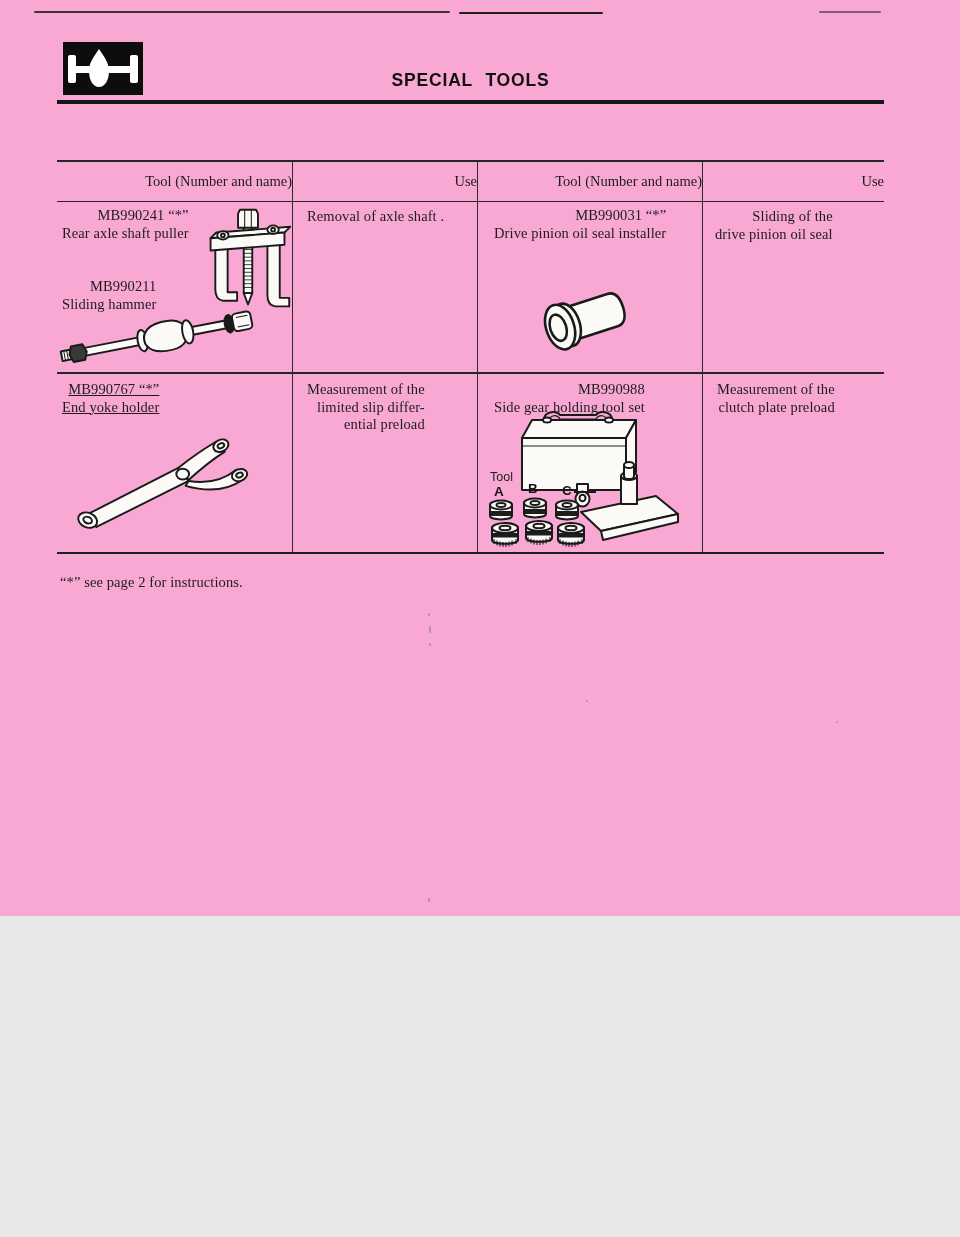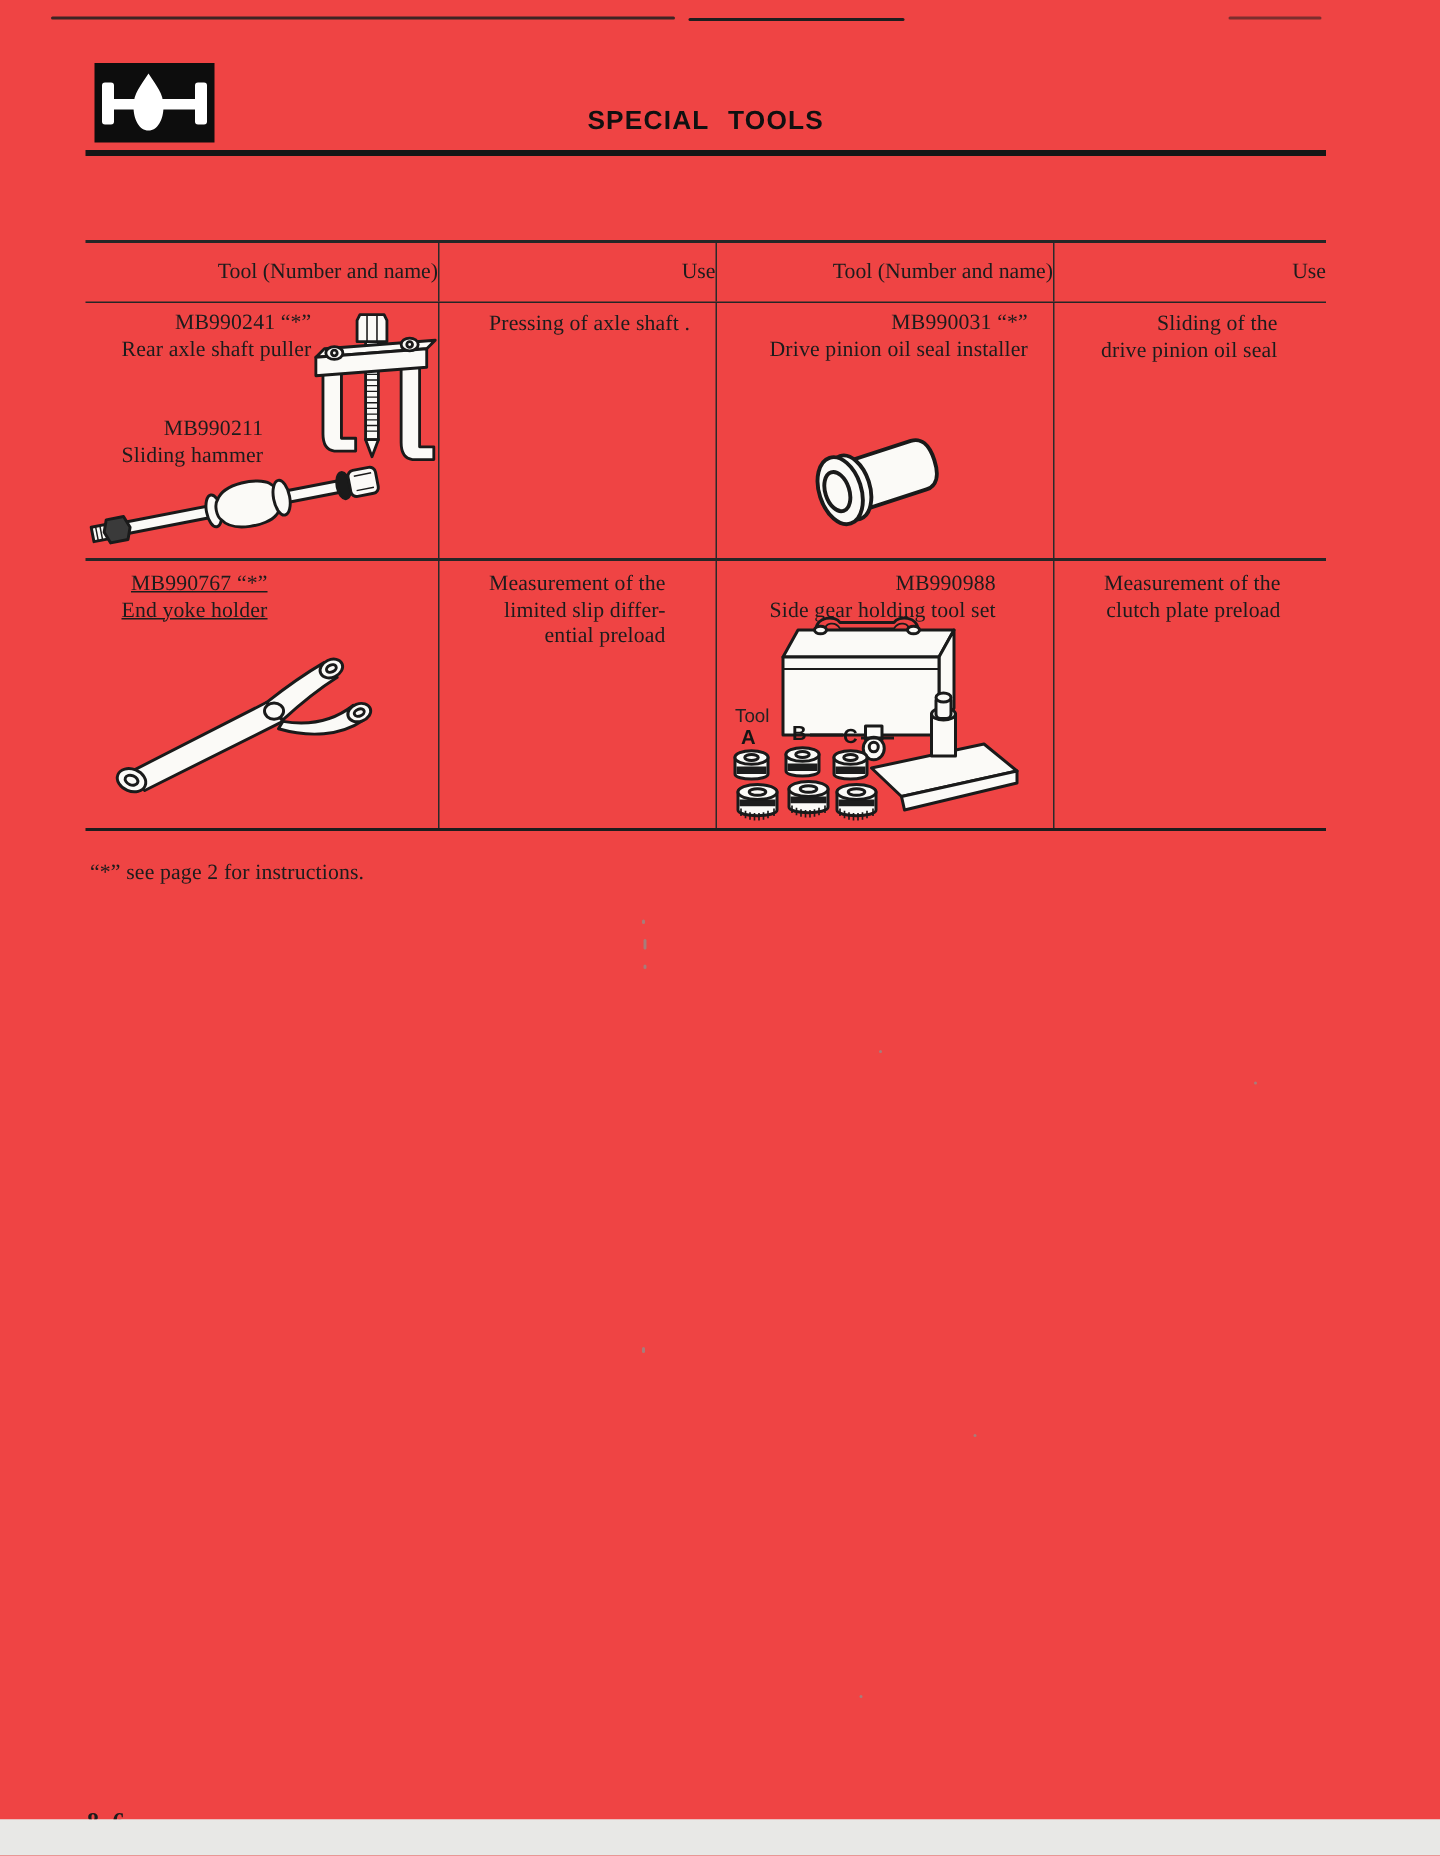--- a/index.html
+++ b/index.html
@@ -1,19 +1,19 @@
 <!DOCTYPE html>
 <html><head>
 <meta charset="utf-8">
 <style>
   * { box-sizing: border-box; margin: 0; padding: 0; }
   body { margin: 0; background: #e8e8e6; }
   .sheet {
-    position: relative; width: 960px; height: 1213px;
-    background: #ef4444; overflow: hidden;
+    position: relative; width: 960px; height: 916px;
+    background: #f9a8d4; overflow: hidden;
     font-family: "Liberation Serif", serif; color: #1c1c1c;
   }
   
   .artifact { position: absolute; background: #1e1e1e; border-radius: 1px; }
   .a1 { left: 34px;  top: 11px; width: 416px; height: 2px; opacity: .85; }
   .a2 { left: 459px; top: 12px; width: 144px; height: 2.4px; }
   .a3 { left: 819px; top: 11px; width: 62px;  height: 1.6px; opacity: .55; }
 
   
   .axle-badge { position: absolute; left: 63px; top: 42px; width: 80px; height: 53px; background: #0d0d0d; }
@@ -29,21 +29,21 @@
   .row { display: grid; grid-template-columns: 236px 185px 225px 181px; text-align: right; }
   .thead { height: 40px; border-bottom: 1.6px solid #262626; }
   .r1 { height: 172px; border-bottom: 2px solid #262626; }
   .r2 { height: 180px; border-bottom: 2.4px solid #1d1d1d; }
   .cell { position: relative; border-right: 1.6px solid #2a2a2a; }
   .cell.last { border-right: none; }
   .th { font-size: 14.5px; padding-top: 11px; padding-left: 7px; }
   .th.ind { padding-left: 14px; }
   .th.ind3 { padding-left: 16px; }
   .line { white-space: nowrap; font-size: 14.5px; line-height: 17.5px; letter-spacing: 0.1px; }
-  .tblock { position: absolute; margin-left: 19px; }
+  .tblock { position: absolute; }
   .illus { position: absolute; }
   .svg-label { font-family: "Liberation Sans", sans-serif; font-size: 12.5px; fill: #222; }
   .svg-letter { font-family: "Liberation Sans", sans-serif; font-size: 13.5px; font-weight: 700; fill: #151515; }
 
   .footnote { position: absolute; left: 60px; top: 558px; font-size: 14.5px; letter-spacing: 0.1px; margin-top: 16px; }
   .page-number { position: absolute; left: 58px; top: 1206px; font-size: 16px; font-weight: 700; letter-spacing: 0.5px; }
 
   .speck { position: absolute; background: #8f8f8c; border-radius: 1px; opacity: .75; }
 </style>
 </head>
@@ -115,21 +115,21 @@
             <ellipse cx="133" cy="36" rx="5.5" ry="12"></ellipse>
             <ellipse cx="176" cy="36" rx="4.5" ry="9" fill="#1a1a1a"></ellipse>
             <rect x="180" y="27" width="19" height="18" rx="4"></rect>
             <path d="M184,31 L196,31 M184,41 L196,41" stroke-width="1" fill="none"></path>
           </g>
         </svg>
       </div>
 
       <div class="cell">
         <div class="tblock" style="left:14px; top:6px;">
-          <div class="line">Pressing of axle shaft .</div>
+          <div class="line">Removal of axle shaft .</div>
         </div>
       </div>
 
       <div class="cell">
         <div class="tblock" style="left:16px; top:5px;">
           <div class="line">MB990031 “*”</div>
           <div class="line">Drive pinion oil seal installer</div>
         </div>
         <svg class="illus" style="left:54px; top:80px;" width="105" height="72" viewBox="0 0 105 72">
           <g transform="rotate(-18 50 38)" fill="#fbfaf7" stroke="#1a1a1a" stroke-width="2.6" stroke-linejoin="round">

